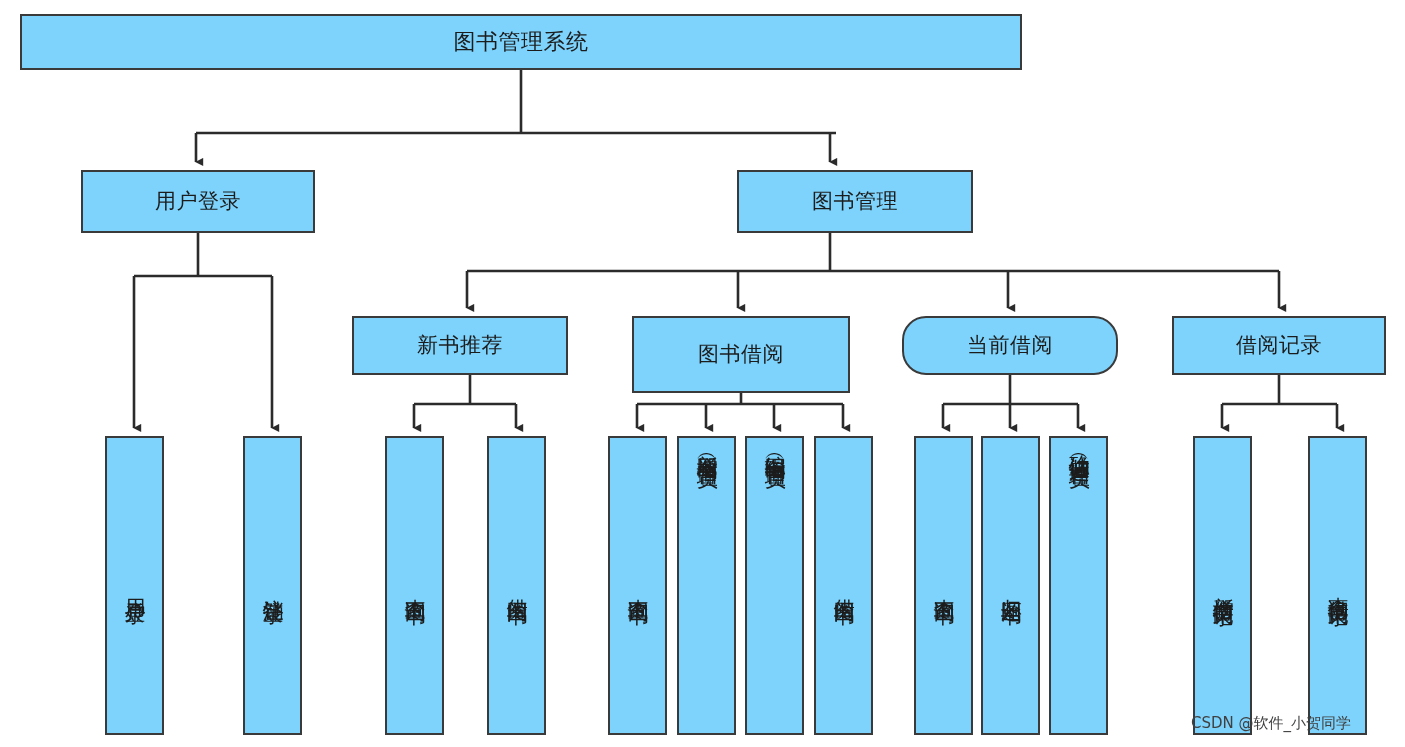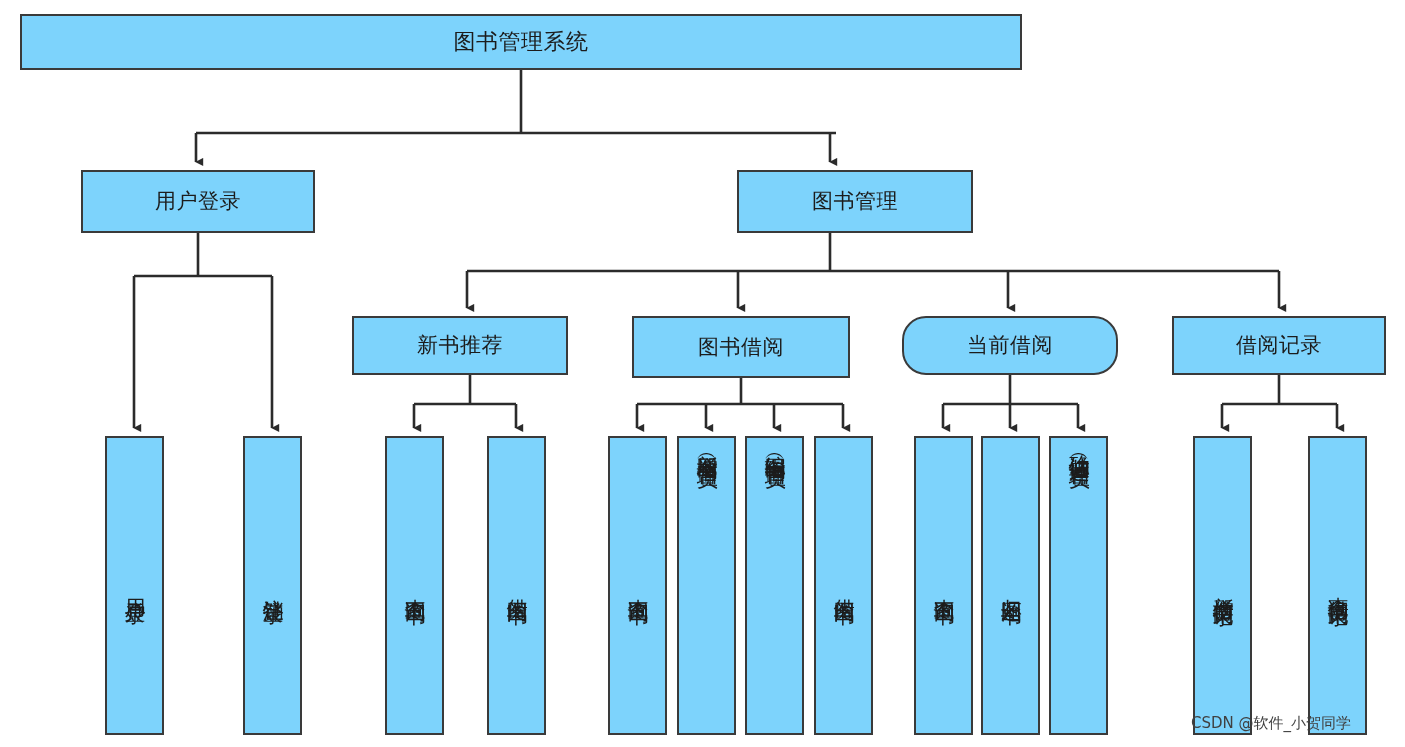--- a/index.html
+++ b/index.html
@@ -139,21 +139,21 @@
   <div class="node horiz" style="left:81px; top:170px; width:234px; height:63px;">
     <span class="node-label">用户登录</span>
   </div>
   <div class="node horiz" style="left:712px; top:170px; width:236px; height:63px;margin-left:25px;">
     <span class="node-label">图书管理</span>
   </div>
 
   <div class="node horiz" style="left:352px; top:316px; width:216px; height:59px;">
     <span class="node-label">新书推荐</span>
   </div>
-  <div class="node horiz" style="left:632px; top:316px; width:218px; height:62px;">
+  <div class="node horiz" style="left:632px; top:316px; width:218px; height:77px;">
     <span class="node-label">图书借阅</span>
   </div>
   <div class="node horiz" style="left:902px; top:316px; width:216px; height:59px;border-radius:24px;">
     <span class="node-label">当前借阅</span>
   </div>
   <div class="node horiz" style="left:1172px; top:316px; width:214px; height:59px;">
     <span class="node-label">借阅记录</span>
   </div>
 
   <div class="node vert mid" style="left:105px; top:436px; width:59px; height:299px;">

